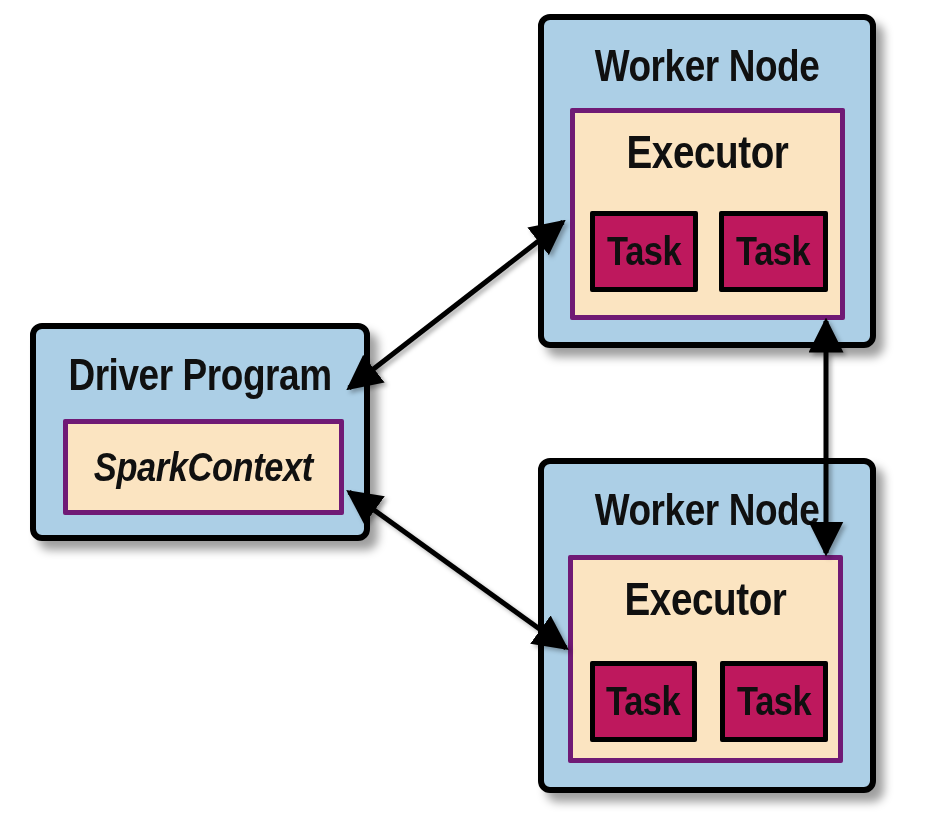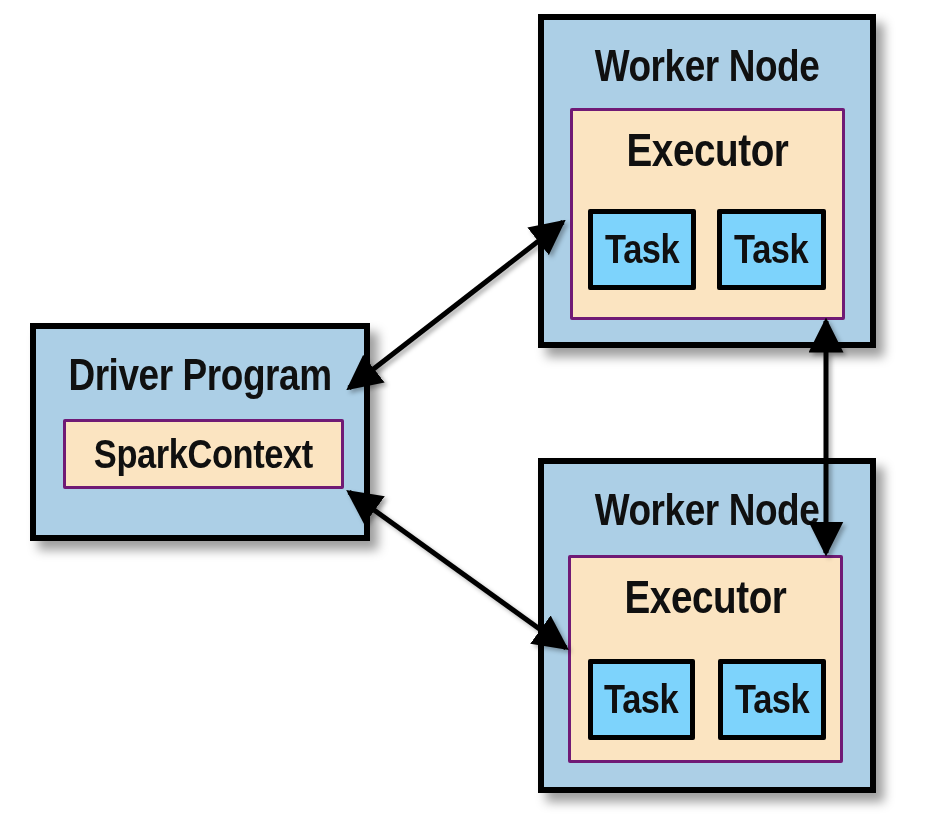--- a/index.html
+++ b/index.html
@@ -12,34 +12,34 @@
     position: relative;
     width: 930px;
     height: 828px;
     background: #ffffff;
     overflow: hidden;
   }
   .node {
     position: absolute;
     background: #accfe6;
     border: 6px solid #000000;
-    border-radius: 0;
+    border-radius: 12px;
     box-sizing: border-box;
     box-shadow: 8px 9px 10px rgba(0,0,0,0.38);
   }
   .subbox {
     position: absolute;
     background: #fbe4c1;
-    border: 3px solid #701a75;
+    border: 5px solid #701a75;
     border-radius: 2px;
     box-sizing: border-box;
   }
   .taskbox {
     position: absolute;
-    background: #7dd3fc;
+    background: #be185d;
     border: 5px solid #000000;
     border-radius: 2px;
     box-sizing: border-box;
     display: flex;
     align-items: center;
     justify-content: center;
   }
   .box-label {
     position: absolute;
     left: 0;
@@ -66,21 +66,21 @@
   .context-inner {
     display: flex;
     align-items: center;
     justify-content: center;
     width: 100%;
     height: 100%;
   }
 
   
   #driver        { left: 30px;  top: 292px; width: 340px; height: 218px; margin-top: 31px; }
-  #sparkcontext  { left: 27px;  top: 90px;  width: 281px; height: 70px; }
+  #sparkcontext  { left: 27px;  top: 90px;  width: 281px; height: 96px; font-style: italic; }
 
   
   #worker1       { left: 538px; top: 14px;  width: 338px; height: 334px; }
   #executor1     { left: 26px;  top: 88px;  width: 275px; height: 212px; }
   #task1a        { left: 15px;  top: 98px;  width: 108px; height: 81px; }
   #task1b        { left: 144px; top: 98px;  width: 109px; height: 81px; }
 
   
   #worker2       { left: 538px; top: 458px; width: 338px; height: 335px; }
   #executor2     { left: 24px;  top: 91px;  width: 275px; height: 208px; }

